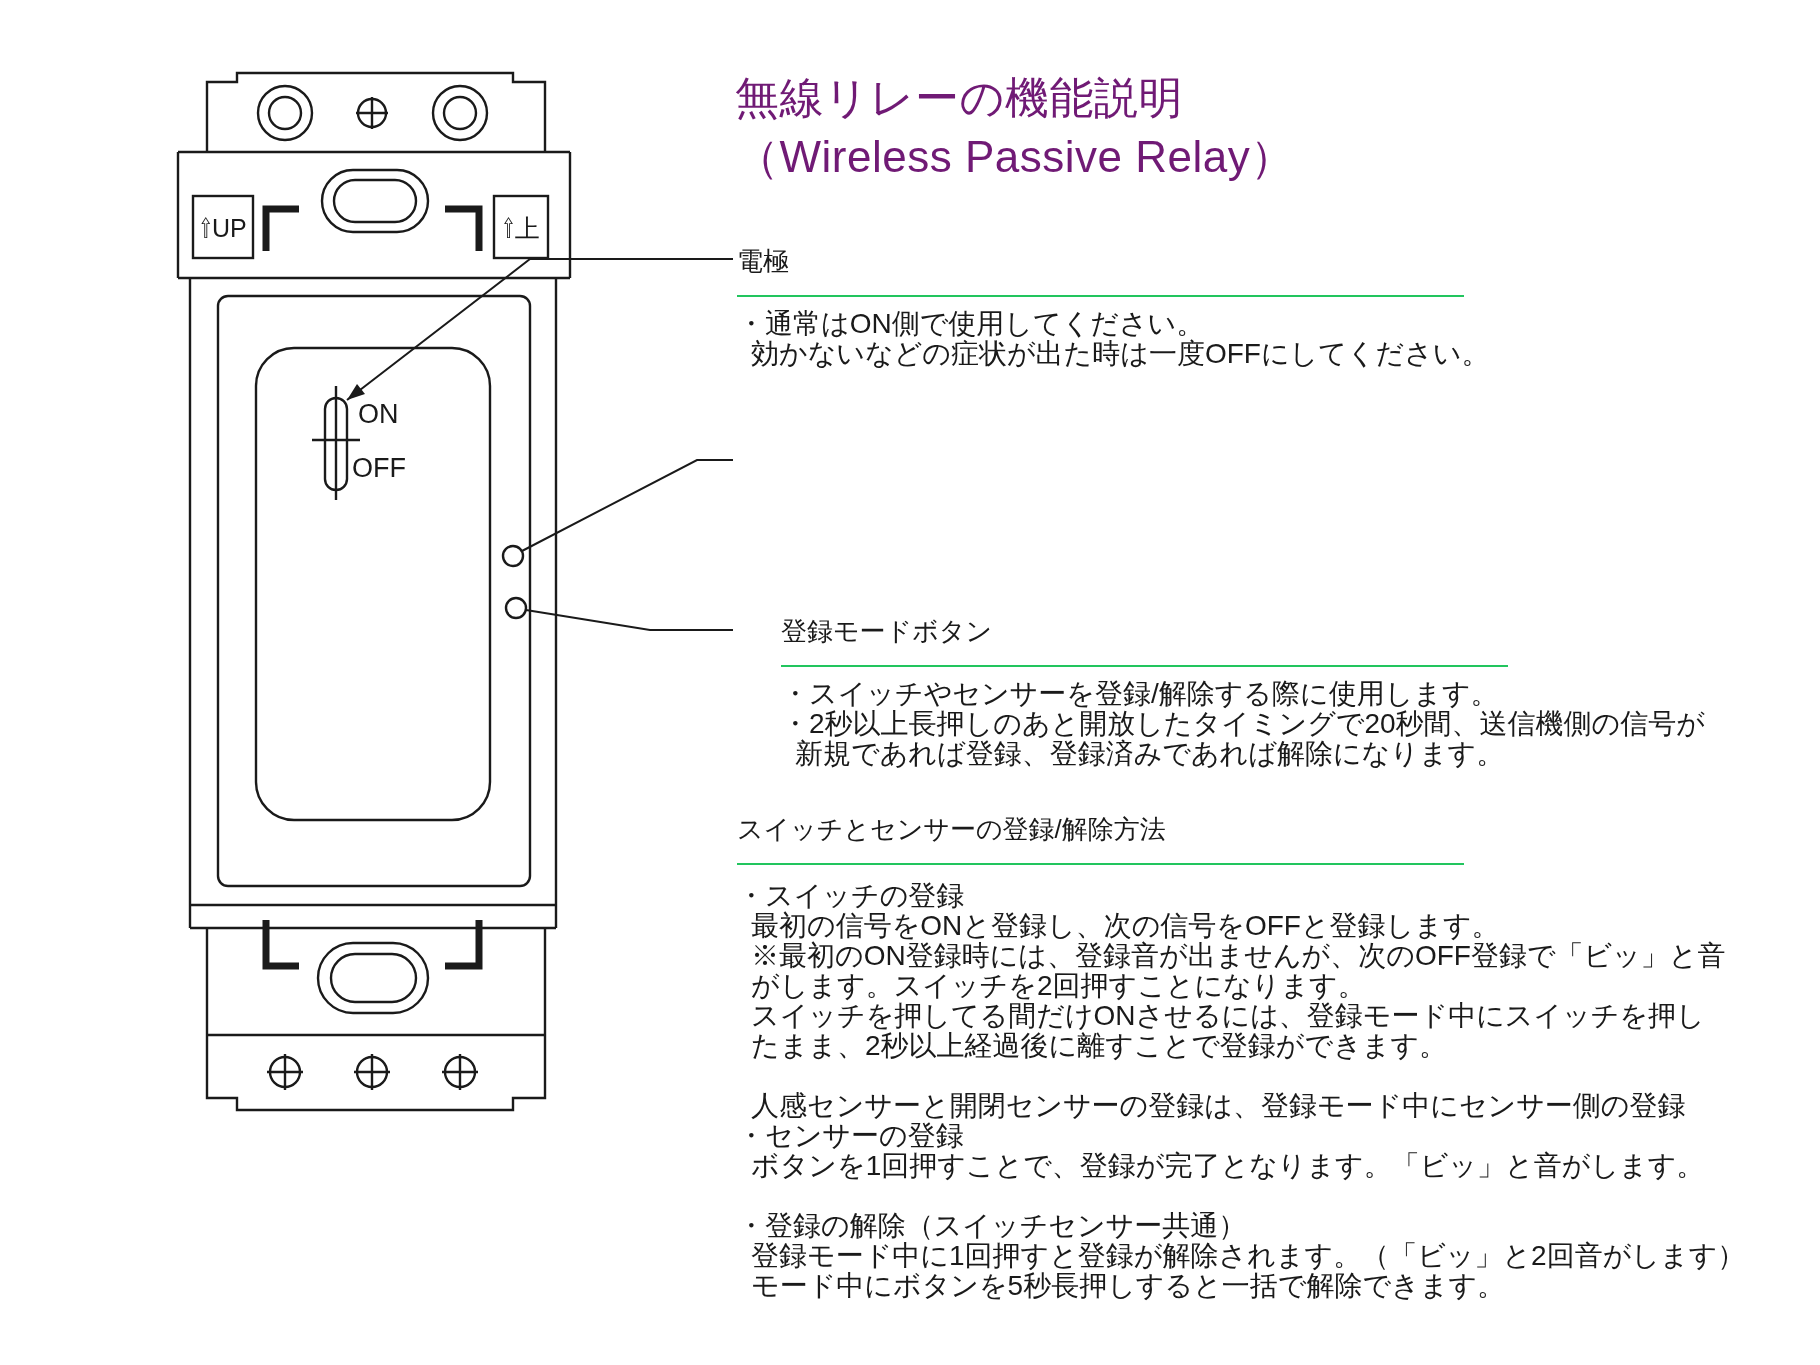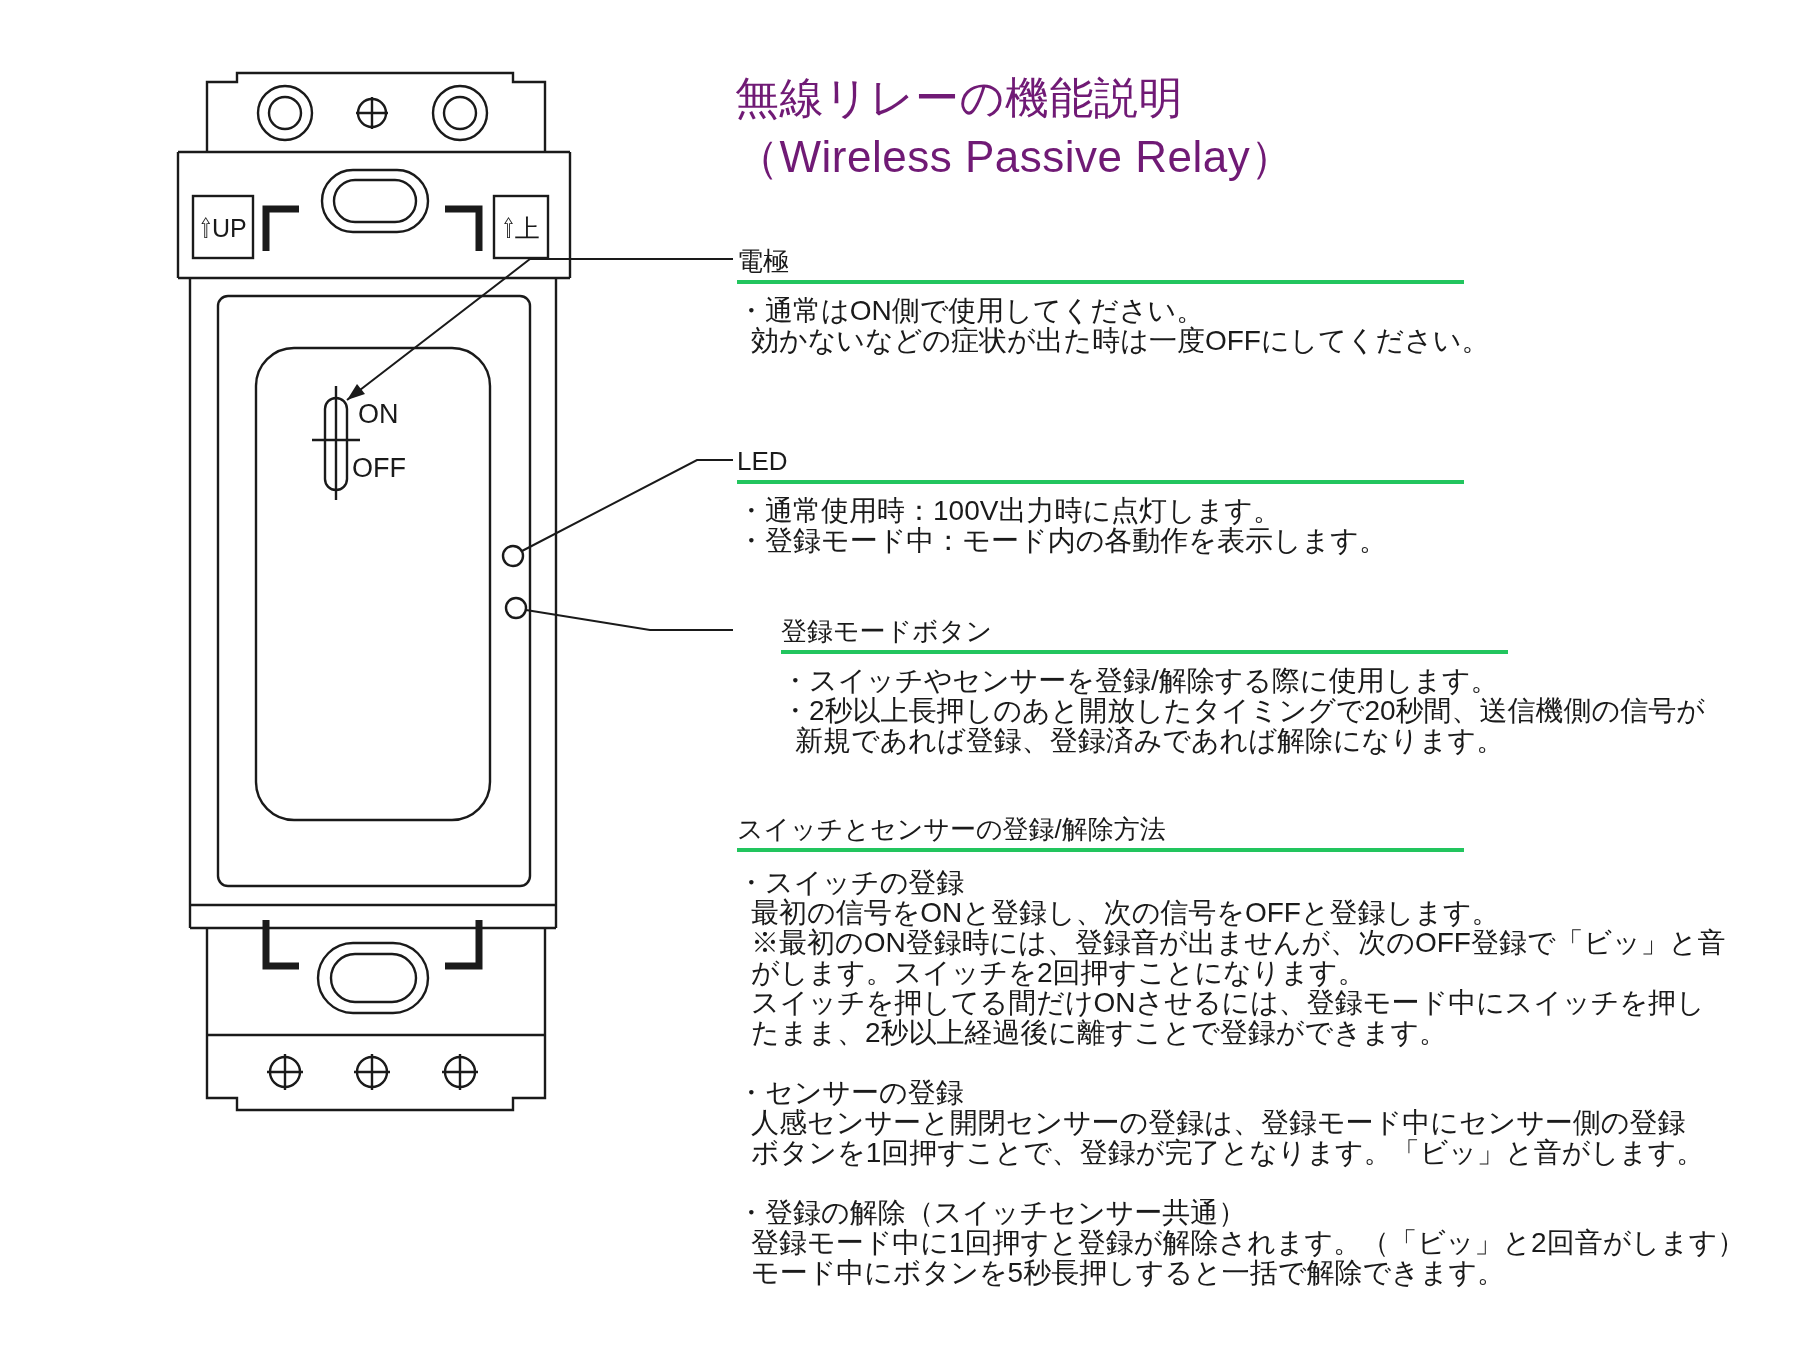--- a/index.html
+++ b/index.html
@@ -6,21 +6,21 @@
   .page{
     position:relative;width:1820px;height:1365px;background:#fff;
     font-family:"Liberation Sans",sans-serif;color:#1a1a1a;overflow:hidden;
   }
   svg.diagram{position:absolute;left:0;top:0;}
   .title-block{position:absolute;left:735px;top:68px;}
   .title-line{font-size:44px;line-height:59px;letter-spacing:0.5px;color:#701a75;}
   .sec{position:absolute;left:737px;width:727px;}
   .sec h2{
     margin:0;font-size:26px;font-weight:normal;line-height:32px;
-    border-bottom:4px solid #22c55e;padding-bottom:3px;
+    border-bottom:2px solid #22c55e;padding-bottom:18px;
   }
   .sec .body{margin-top:12px;}
   .ln{font-size:28px;line-height:30px;white-space:nowrap;}
   .i1{padding-left:14px;}
   .blk{margin-top:30px;}
   .blk:first-child{margin-top:16px;}
   #sec1{top:245px;} #sec2{top:445px;} #sec3{top:615px;margin-left:44px;} #sec4{top:813px;}
   text{font-family:"Liberation Sans",sans-serif;fill:#1a1a1a;}
 </style>
 </head>
@@ -114,27 +114,20 @@
   </div>
 
   <section class="sec" id="sec1">
     <h2>電極</h2>
     <div class="body">
       <div class="ln i0">・通常はON側で使用してください。</div>
       <div class="ln i1">効かないなどの症状が出た時は一度OFFにしてください。</div>
     </div>
   </section>
 
-  <section class="sec" id="sec2">
-    <h2>LED</h2>
-    <div class="body">
-      <div class="ln i0">・通常使用時：100V出力時に点灯します。</div>
-      <div class="ln i0">・登録モード中：モード内の各動作を表示します。</div>
-    </div>
-  </section>
 
   <section class="sec" id="sec3">
     <h2>登録モードボタン</h2>
     <div class="body">
       <div class="ln i0">・スイッチやセンサーを登録/解除する際に使用します。</div>
       <div class="ln i0">・2秒以上長押しのあと開放したタイミングで20秒間、送信機側の信号が</div>
       <div class="ln i1">新規であれば登録、登録済みであれば解除になります。</div>
     </div>
   </section>
 
@@ -143,22 +136,22 @@
     <div class="body">
       <div class="blk">
         <div class="ln i0">・スイッチの登録</div>
         <div class="ln i1">最初の信号をONと登録し、次の信号をOFFと登録します。</div>
         <div class="ln i1">※最初のON登録時には、登録音が出ませんが、次のOFF登録で「ビッ」と音</div>
         <div class="ln i1">がします。スイッチを2回押すことになります。</div>
         <div class="ln i1">スイッチを押してる間だけONさせるには、登録モード中にスイッチを押し</div>
         <div class="ln i1">たまま、2秒以上経過後に離すことで登録ができます。</div>
       </div>
       <div class="blk">
+        <div class="ln i1">人感センサーと開閉センサーの登録は、登録モード中にセンサー側の登録</div>
         <div class="ln i0">・センサーの登録</div>
-        <div class="ln i1">人感センサーと開閉センサーの登録は、登録モード中にセンサー側の登録</div>
         <div class="ln i1">ボタンを1回押すことで、登録が完了となります。「ビッ」と音がします。</div>
       </div>
       <div class="blk">
         <div class="ln i0">・登録の解除（スイッチセンサー共通）</div>
         <div class="ln i1">登録モード中に1回押すと登録が解除されます。（「ビッ」と2回音がします）</div>
         <div class="ln i1">モード中にボタンを5秒長押しすると一括で解除できます。</div>
       </div>
     </div>
   </section>
 

